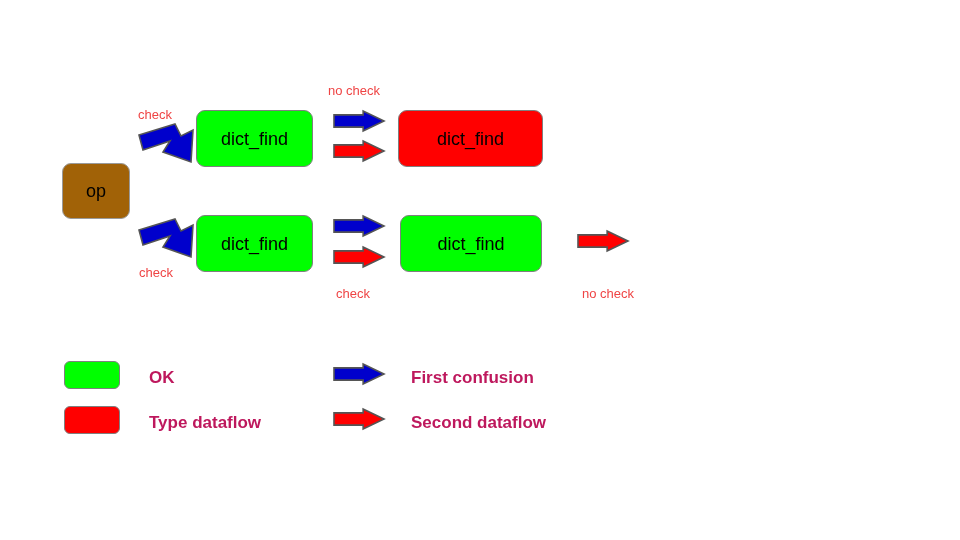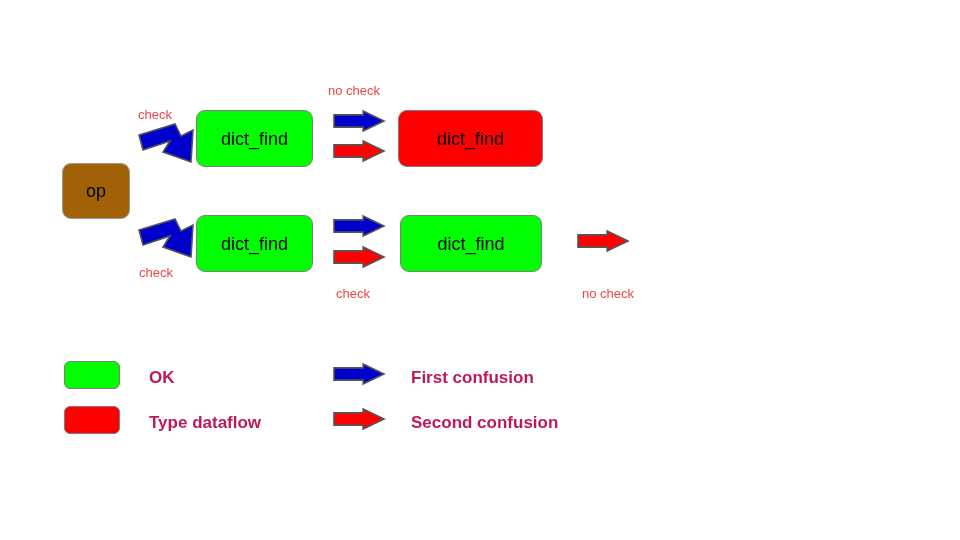--- a/index.html
+++ b/index.html
@@ -142,14 +142,14 @@
       <svg width="52" height="22" viewBox="0 0 52 22">
         <polygon points="1,4.84 30.159999999999997,4.84 30.159999999999997,1 51,11 30.159999999999997,21 30.159999999999997,17.16 1,17.16" fill="#0000cc" stroke="#555555" stroke-width="1.6" stroke-linejoin="miter"></polygon>
       </svg>
     </div>
     <div class="legend-text" style="left: 411px; top: 369px;">First confusion</div>
     <div class="arrow" style="left: 333px; top: 408px;">
       <svg width="52" height="22" viewBox="0 0 52 22">
         <polygon points="1,4.84 30.159999999999997,4.84 30.159999999999997,1 51,11 30.159999999999997,21 30.159999999999997,17.16 1,17.16" fill="#ff0000" stroke="#555555" stroke-width="1.6" stroke-linejoin="miter"></polygon>
       </svg>
     </div>
-    <div class="legend-text" style="left: 411px; top: 414px;">Second confusion</div>
+    <div class="legend-text" style="left: 411px; top: 414px;">Second dataflow</div>
   </div>
 
 </body></html>

